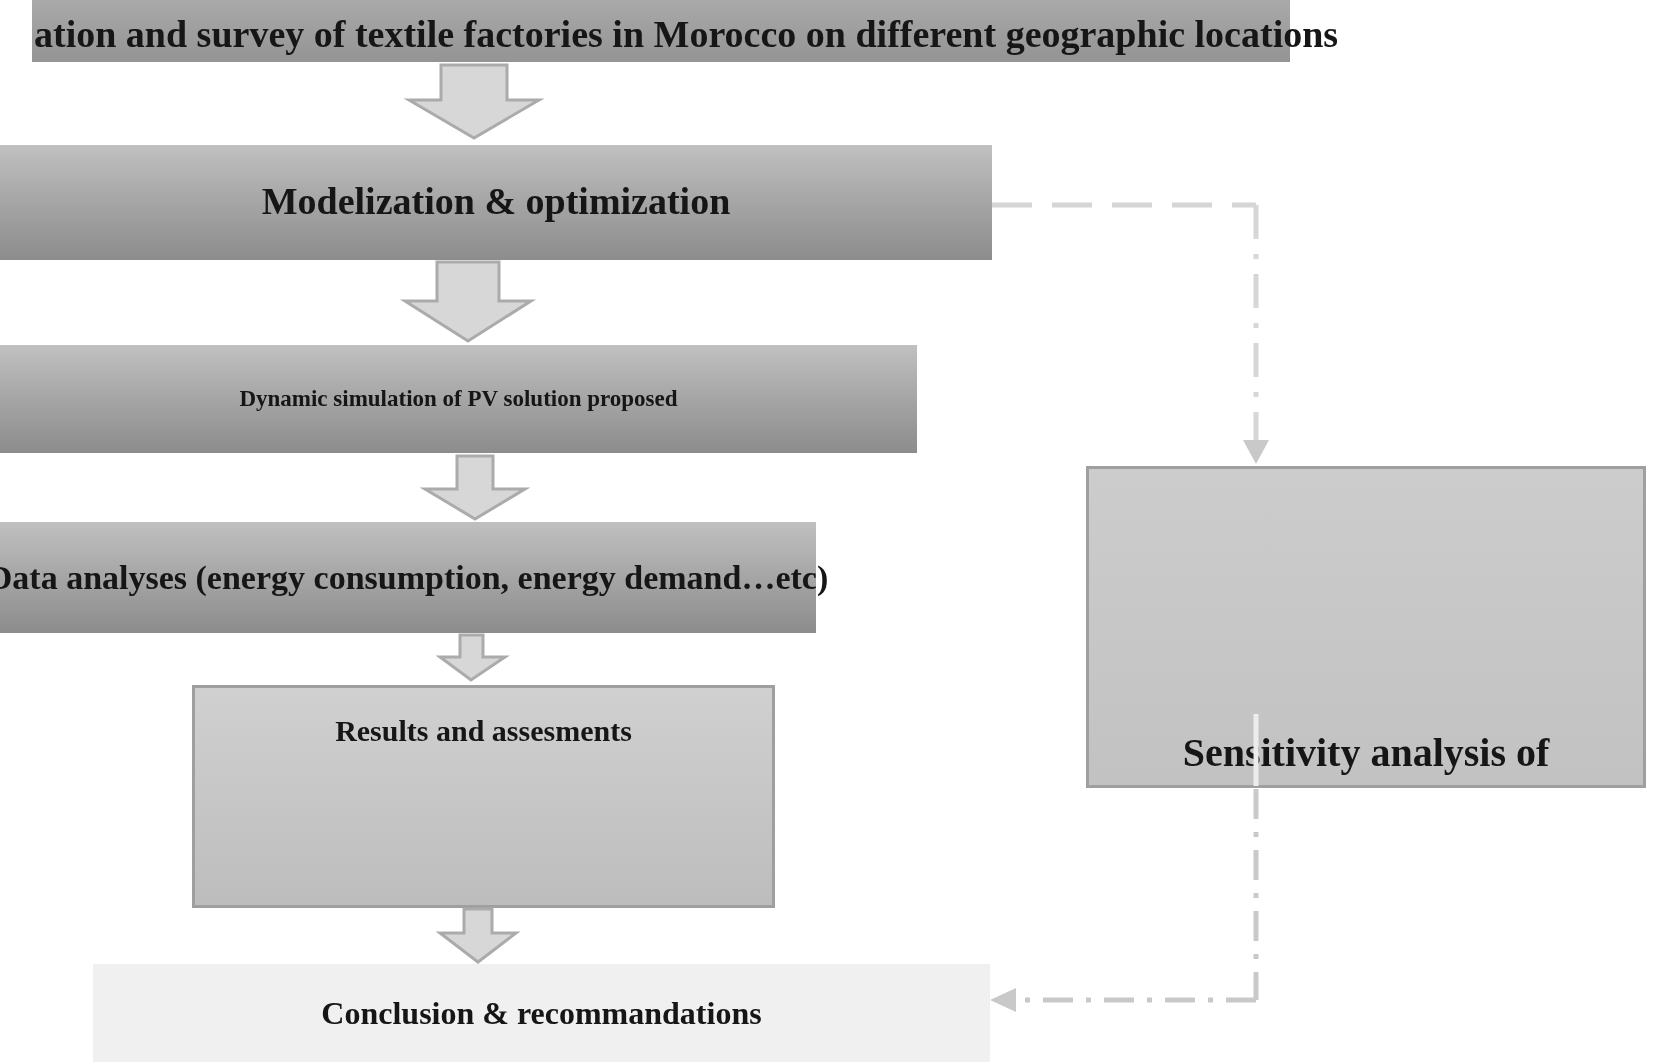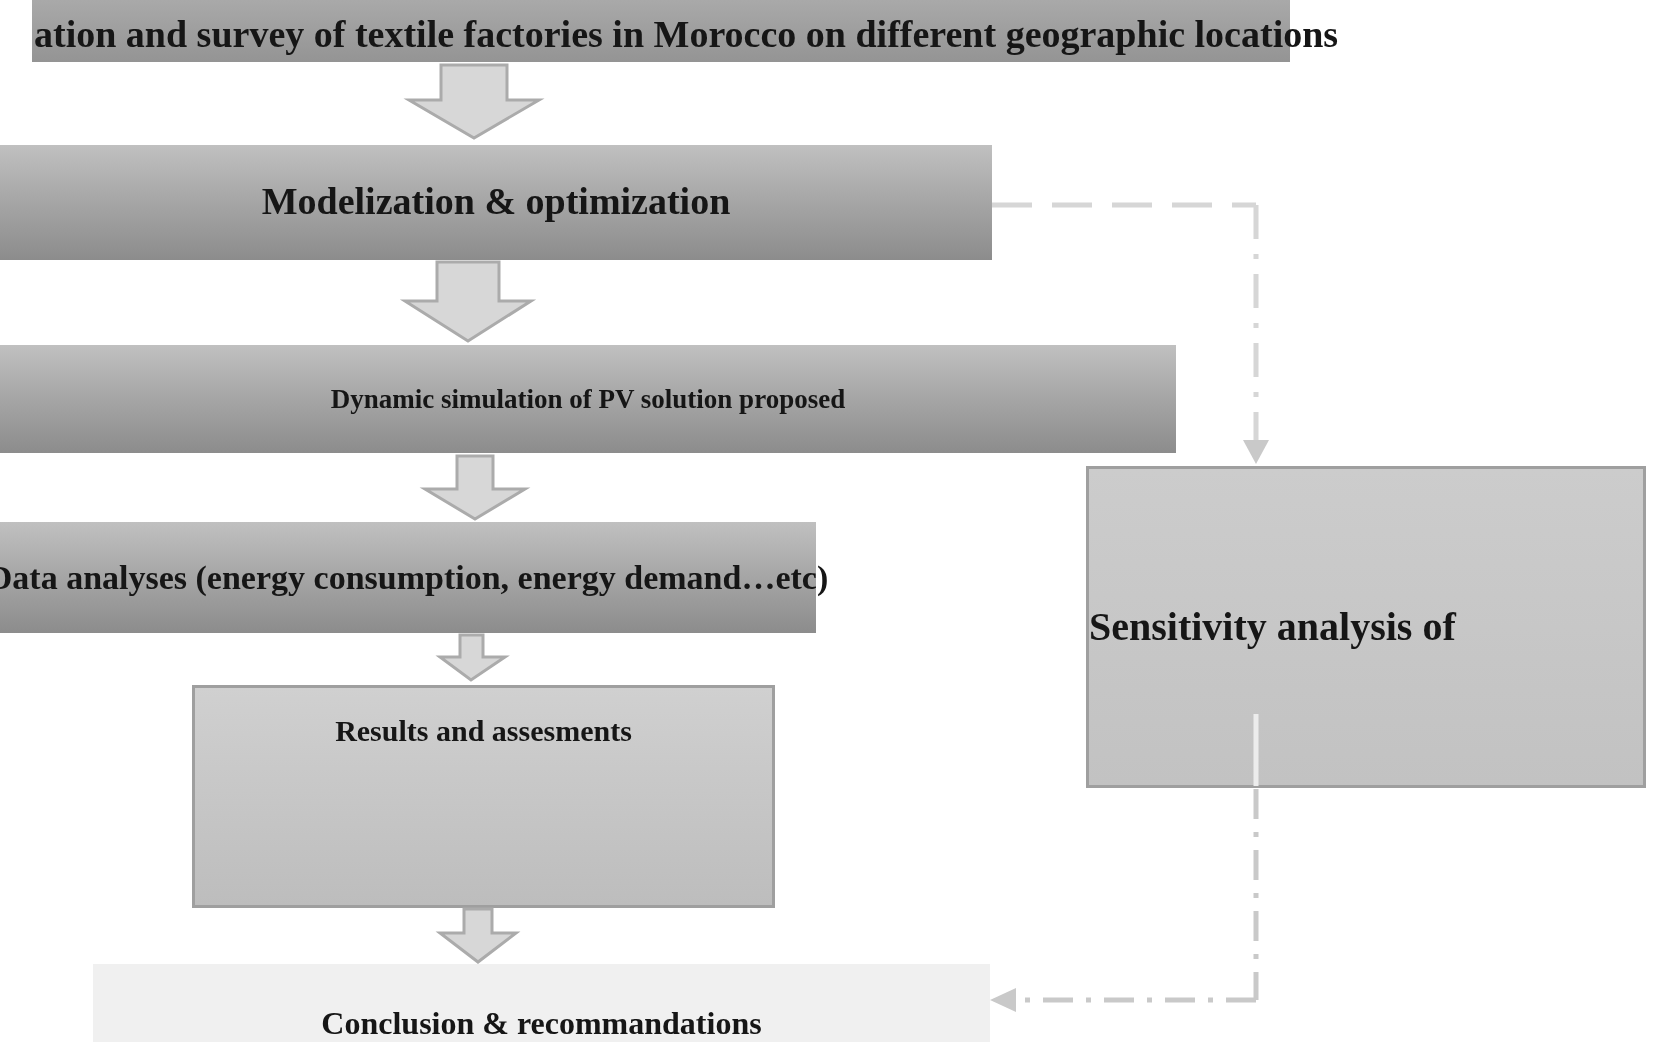--- a/index.html
+++ b/index.html
@@ -50,23 +50,23 @@
 
   #node-modelization {
     left: 0; top: 145px; width: 992px; height: 115px;
     display: flex; align-items: baseline; justify-content: center;
     padding-top: 34px;
   }
   #node-modelization .label-main { font-size: 38px; }
   #node-modelization .label-suffix { font-size: 29px; margin-left: 12px; }
 
   #node-dynamic {
-    left: 0; top: 345px; width: 1176px; height: 108px;
+    left: 0; top: 345px; width: 917px; height: 108px;
     display: flex; align-items: center; justify-content: center;
-    font-size: 27px;
+    font-size: 23px;
   }
 
   #node-data {
     left: 0; top: 522px; width: 816px; height: 111px;
     display: flex; align-items: center; justify-content: center;
     font-size: 34px;
     white-space: nowrap;
   }
 
   #node-results {
@@ -75,30 +75,30 @@
     border: 3px solid var(--box-border);
     display: flex; flex-direction: column; align-items: center;
     padding-top: 12px;
     font-size: 30px; line-height: 62px;
   }
 
   #node-sensitivity {
     left: 1086px; top: 466px; width: 560px; height: 322px;
     background: linear-gradient(180deg, var(--sensitivity-fill-top) 0%, var(--sensitivity-fill-bottom) 100%);
     border: 3px solid var(--box-border);
-    display: flex; flex-direction: column; align-items: flex-start; justify-content: center;
+    display: flex; align-items: flex-end; justify-content: center;
     font-size: 40px; line-height: 64px;
     text-align: center;
     gap: 41px;
   }
 
   #node-conclusion {
-    left: 93px; top: 964px; width: 897px; height: 78px;
+    left: 93px; top: 964px; width: 897px; height: 98px;
     background: var(--conclusion-fill);
-    display: flex; align-items: flex-end; justify-content: center;
+    display: flex; align-items: center; justify-content: center;
     font-size: 32px;
   }
 
   #connector-layer {
     position: absolute; left: 0; top: 0;
     width: 1675px; height: 1064px;
     pointer-events: none;
   }
   .flow-arrow { fill: var(--arrow-fill); stroke: var(--arrow-stroke); stroke-width: 3; stroke-linejoin: miter; }
   .dash-line { stroke: var(--connector-line); stroke-width: 5; fill: none; }

